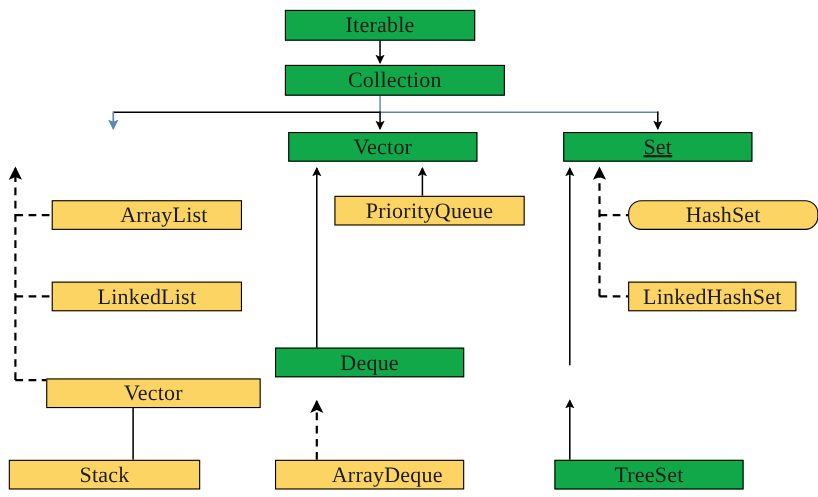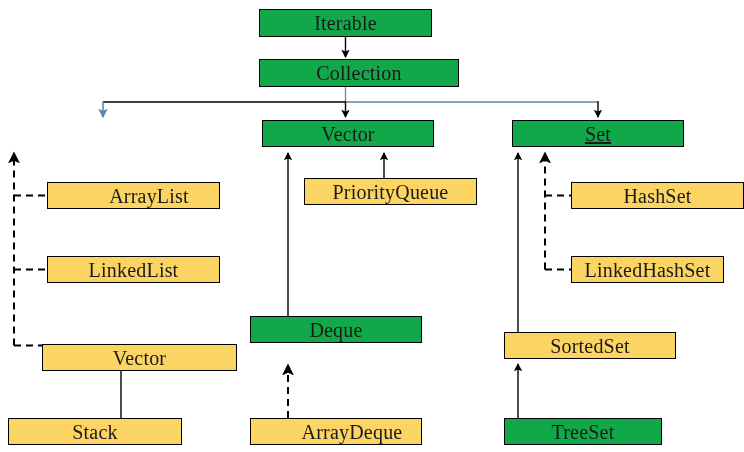--- a/index.html
+++ b/index.html
@@ -118,23 +118,22 @@
       <line x1="518" y1="418" x2="518" y2="364" stroke="#000000" stroke-width="1.4" marker-end="url(#arrow-black)"></line>
     </g>
   </svg>
 
   <div class="node green" style="left:259px; top:9px;   width:173px; height:28px;">Iterable</div>
   <div class="node green" style="left:259px; top:59px;  width:200px; height:28px;">Collection</div>
   <div class="node green" style="left:262px; top:120px; width:172px; height:27px;">Vector</div>
   <div class="node green" style="left:512px; top:120px; width:172px; height:27px;text-decoration:underline;">Set</div>
   <div class="node yellow" style="left:47px;  top:182px; width:173px; height:27px;padding-left:31px;">ArrayList</div>
   <div class="node yellow" style="left:304px; top:178px; width:173px; height:27px;">PriorityQueue</div>
-  <div class="node yellow" style="left:571px; top:182px; width:173px; height:27px;">HashSet</div>
+  <div class="node yellow" style="left:571px; top:182px; width:173px; height:27px;border-radius:12px;">HashSet</div>
   <div class="node yellow" style="left:47px;  top:256px; width:173px; height:27px;text-align:right;">LinkedList</div>
   <div class="node yellow" style="left:571px; top:256px; width:153px; height:27px;">LinkedHashSet</div>
   <div class="node yellow" style="left:42px;  top:344px; width:195px; height:27px;font-family:Liberation Serif, serif;">Vector</div>
   <div class="node green" style="left:250px; top:316px; width:172px; height:27px;">Deque</div>
-  <div class="node yellow" style="left:504px; top:332px; width:172px; height:27px;">SortedSet</div>
   <div class="node yellow" style="left:8px;   top:418px; width:174px; height:27px;">Stack</div>
   <div class="node yellow" style="left:250px; top:418px; width:172px; height:27px;padding-left:32px;">ArrayDeque</div>
-  <div class="node green" style="left:504px; top:418px; width:158px; height:27px;">TreeSet</div>
+  <div class="node green" style="left:504px; top:418px; width:172px; height:27px;">TreeSet</div>
 
 </div>
 
 </body></html>

